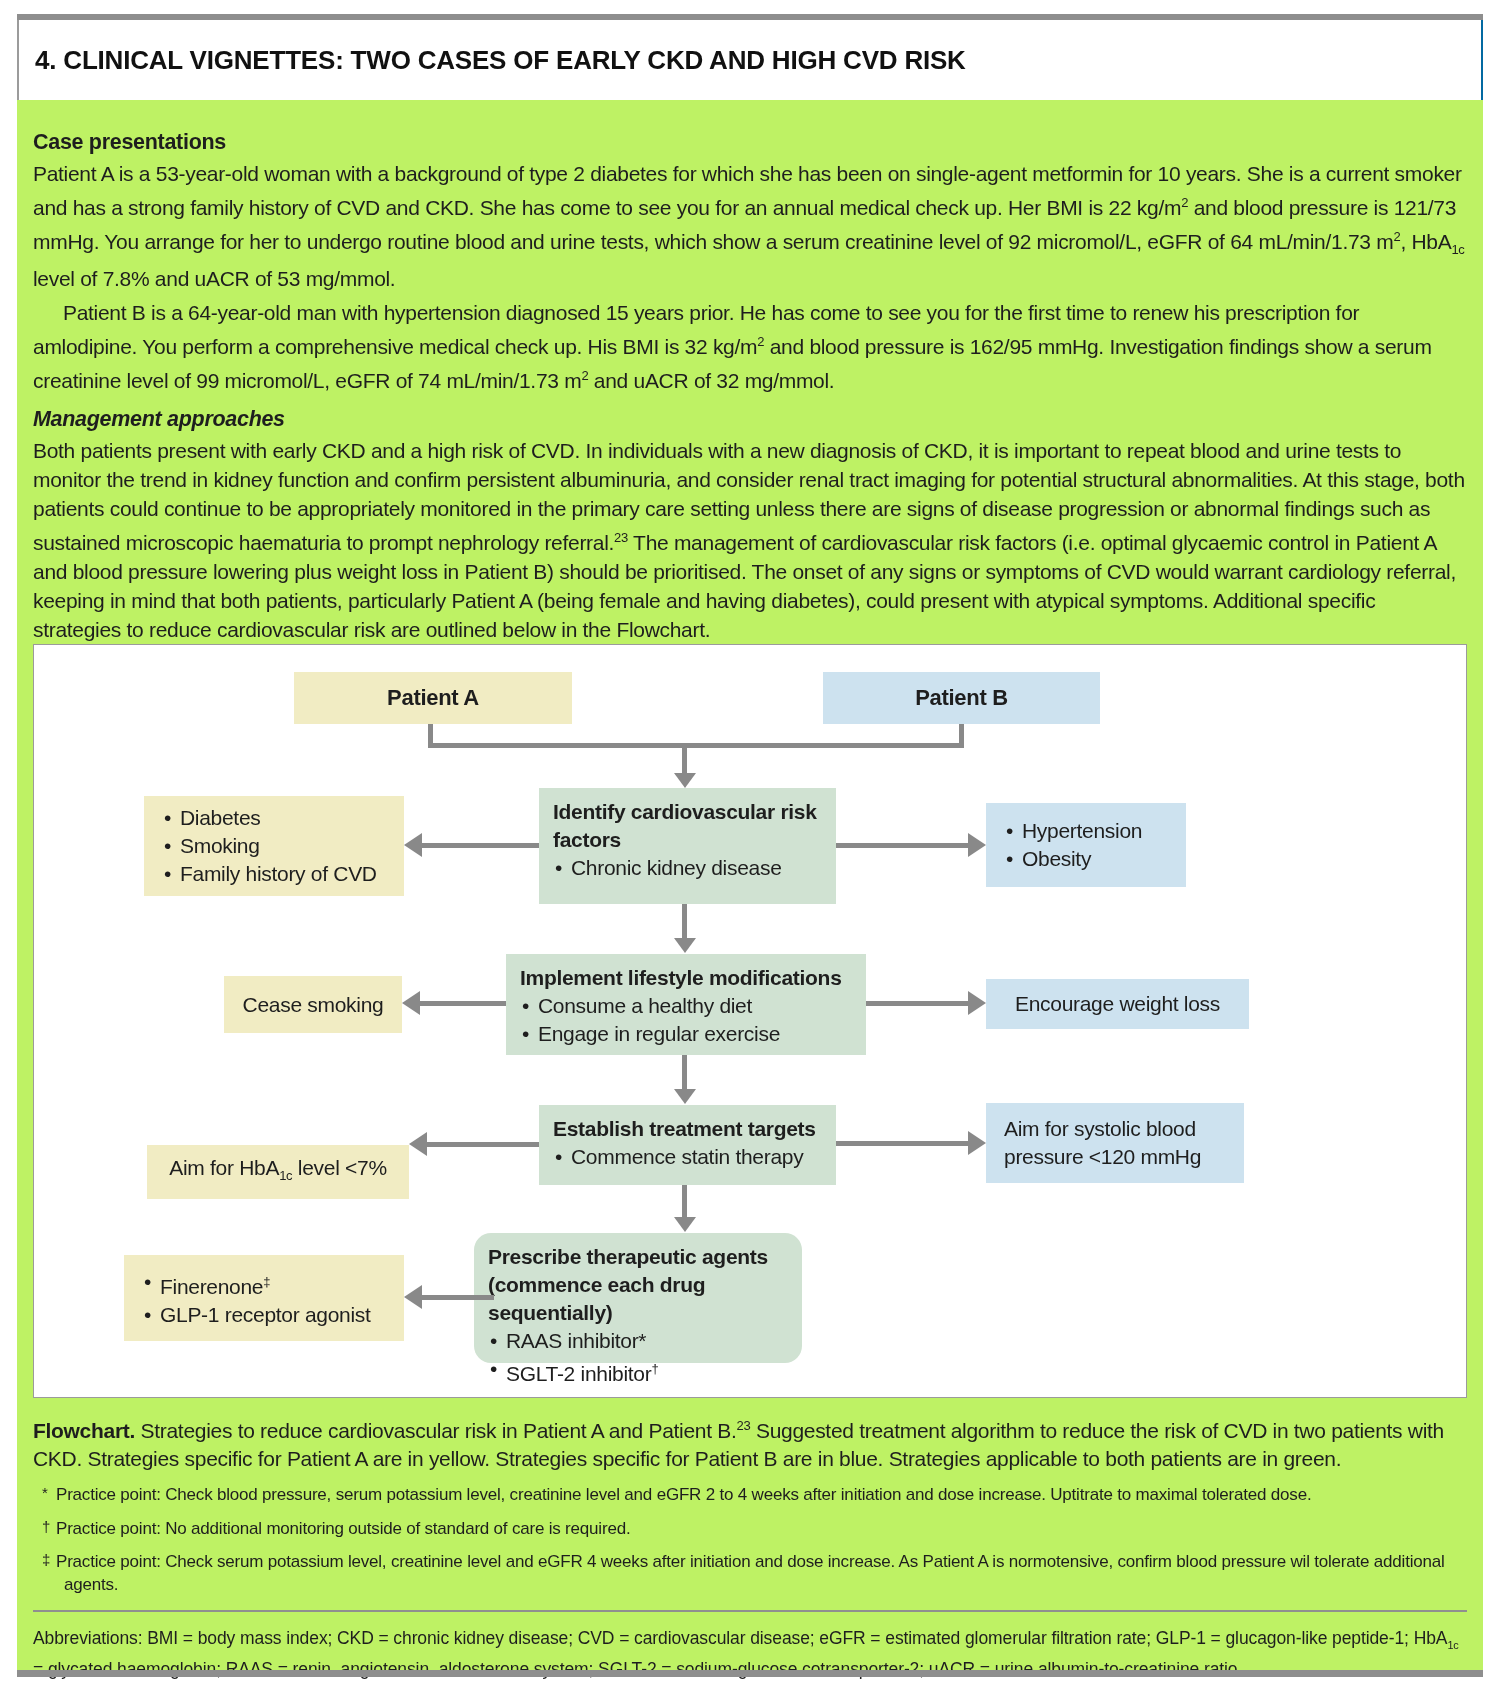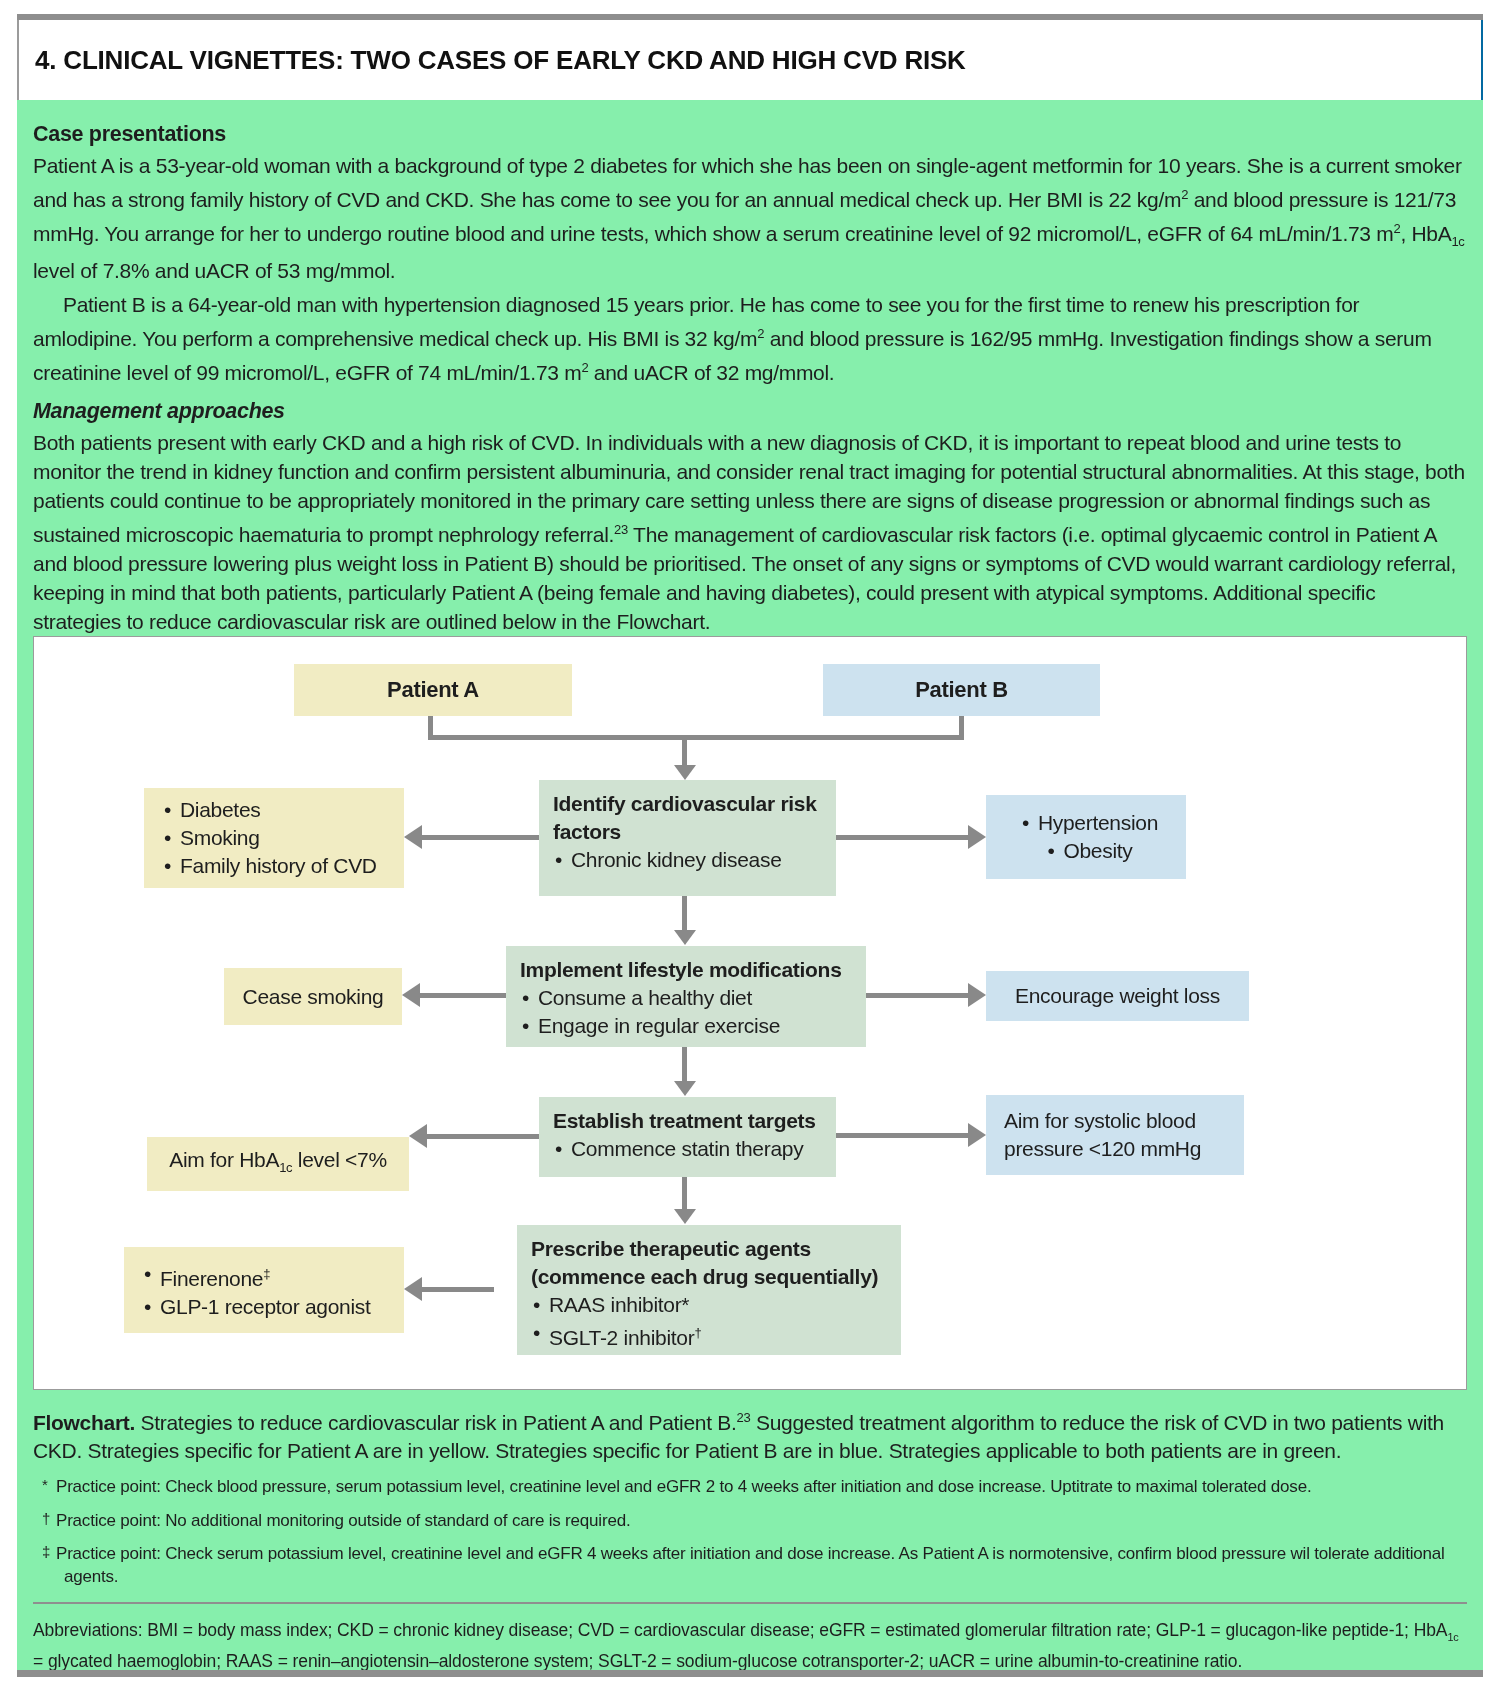--- a/index.html
+++ b/index.html
@@ -3,22 +3,22 @@
 <meta charset="utf-8">
 <style>
   html,body{margin:0;padding:0;background:#ffffff;}
   .page{position:relative;width:1500px;height:1687px;background:#ffffff;
         font-family:"Liberation Sans","DejaVu Sans",sans-serif;color:#1e1e1e;overflow:hidden;}
   .top-bar{position:absolute;left:17px;right:17px;top:14px;height:6px;background:#8e8e8e;}
   .header{position:absolute;left:17px;right:17px;top:20px;height:80px;background:#ffffff;
           border-left:2px solid #9b9b9b;border-right:2px solid #0369a1;
           display:flex;align-items:center;padding-left:16px;box-sizing:border-box;}
   .header h1{margin:0;font-size:26px;font-weight:800;letter-spacing:-0.2px;color:#111111;}
-  .panel{position:absolute;left:17px;right:17px;top:100px;height:1570px;background:#86efac;
-         padding:22px 16px;box-sizing:border-box;}
+  .panel{position:absolute;left:17px;right:17px;top:100px;height:1570px;background:#bef264;
+         padding:30px 16px;box-sizing:border-box;}
   .sub-head{margin:0 0 4px 0;font-size:21.5px;font-weight:700;letter-spacing:-0.3px;}
   .body-par{margin:0;font-size:21px;line-height:29px;letter-spacing:-0.3px;}
   .body-par.indent{text-indent:30px;margin-top:5px;}
   .mg-head{margin:12px 0 4px 0;font-style:italic;}
   sup{font-size:0.62em;}
   sub{font-size:0.62em;}
 
   
   .flowchart{position:relative;height:752px;background:#ffffff;
              border:1px solid #9b9b9b;box-sizing:content-box;}
@@ -84,21 +84,21 @@
 
       <div class="fc-box fc-green fc-step" style="left:505px;top:143px;width:297px;height:116px;">
         <div class="fc-step-title">Identify cardiovascular risk factors</div>
         <div class="bullet">Chronic kidney disease</div>
       </div>
       <div class="fc-box fc-yellow fc-left-text" style="left:110px;top:151px;width:260px;height:100px;">
         <div class="bullet">Diabetes</div>
         <div class="bullet">Smoking</div>
         <div class="bullet">Family history of CVD</div>
       </div>
-      <div class="fc-box fc-blue fc-left-text" style="left:952px;top:158px;width:200px;height:84px;align-items:center;">
+      <div class="fc-box fc-blue fc-left-text" style="left:952px;top:158px;width:200px;height:84px;">
         <div class="bullet">Hypertension</div>
         <div class="bullet">Obesity</div>
       </div>
       <div class="head head-left" style="left:370px;top:188px;"></div>
       <div class="shaft" style="left:388px;top:198px;width:117px;height:5px;"></div>
       <div class="shaft" style="left:802px;top:198px;width:132px;height:5px;"></div>
       <div class="head head-right" style="left:934px;top:188px;"></div>
 
       <div class="shaft" style="left:648px;top:259px;width:5px;height:34px;"></div>
       <div class="head head-down" style="left:640px;top:293px;"></div>
@@ -133,21 +133,21 @@
         <span>Aim for systolic blood pressure &lt;120 mmHg</span>
       </div>
       <div class="head head-left" style="left:375px;top:487px;"></div>
       <div class="shaft" style="left:393px;top:497px;width:112px;height:5px;"></div>
       <div class="shaft" style="left:802px;top:496px;width:132px;height:5px;"></div>
       <div class="head head-right" style="left:934px;top:486px;"></div>
 
       <div class="shaft" style="left:648px;top:540px;width:5px;height:32px;"></div>
       <div class="head head-down" style="left:640px;top:572px;"></div>
 
-      <div class="fc-box fc-green fc-step" style="left:483px;top:588px;width:384px;height:130px;">
+      <div class="fc-box fc-green fc-step" style="left:440px;top:588px;width:328px;height:130px;border-radius:17px;">
         <div class="fc-step-title">Prescribe therapeutic agents<br>(commence each drug sequentially)</div>
         <div class="bullet">RAAS inhibitor*</div>
         <div class="bullet">SGLT-2 inhibitor<sup>†</sup></div>
       </div>
       <div class="fc-box fc-yellow fc-left-text" style="left:90px;top:610px;width:280px;height:86px;">
         <div class="bullet">Finerenone<sup>‡</sup></div>
         <div class="bullet">GLP-1 receptor agonist</div>
       </div>
       <div class="head head-left" style="left:370px;top:640px;"></div>
       <div class="shaft" style="left:388px;top:650px;width:72px;height:5px;"></div>

